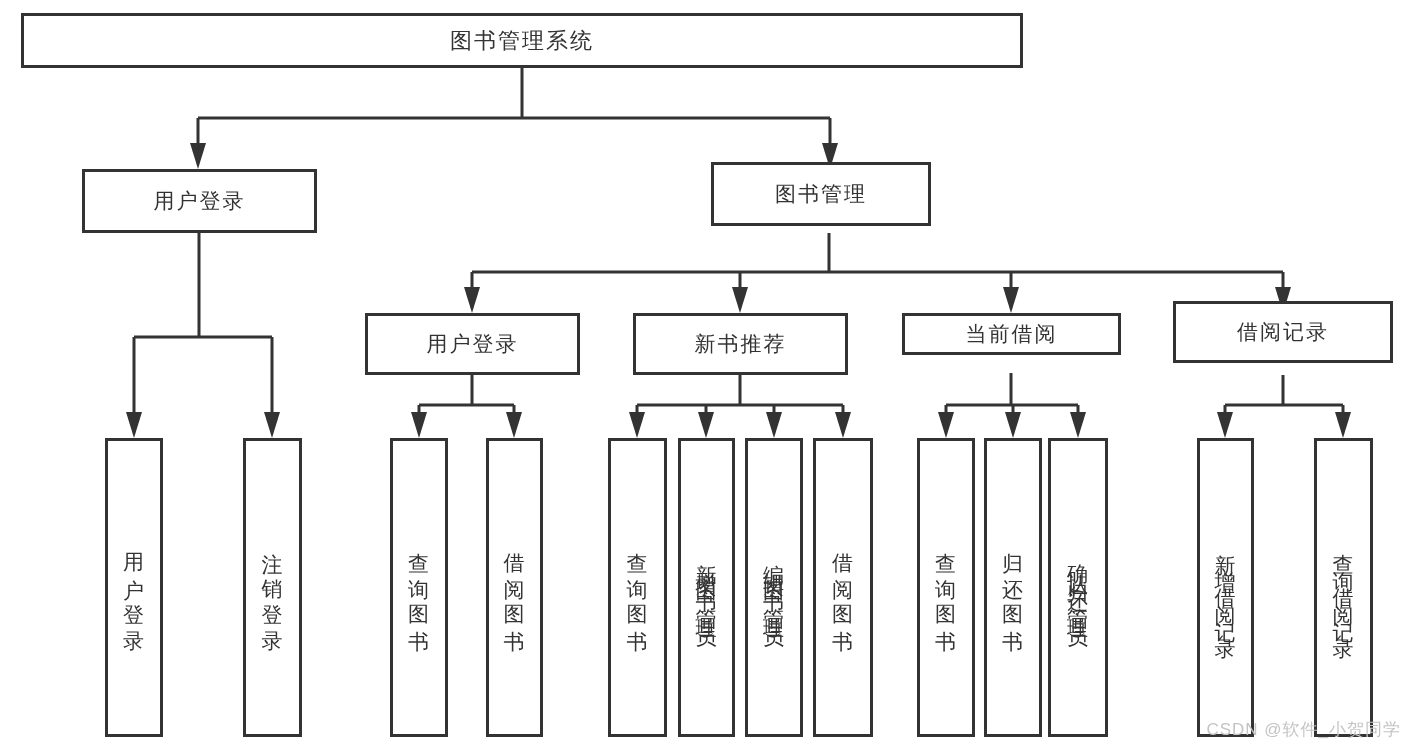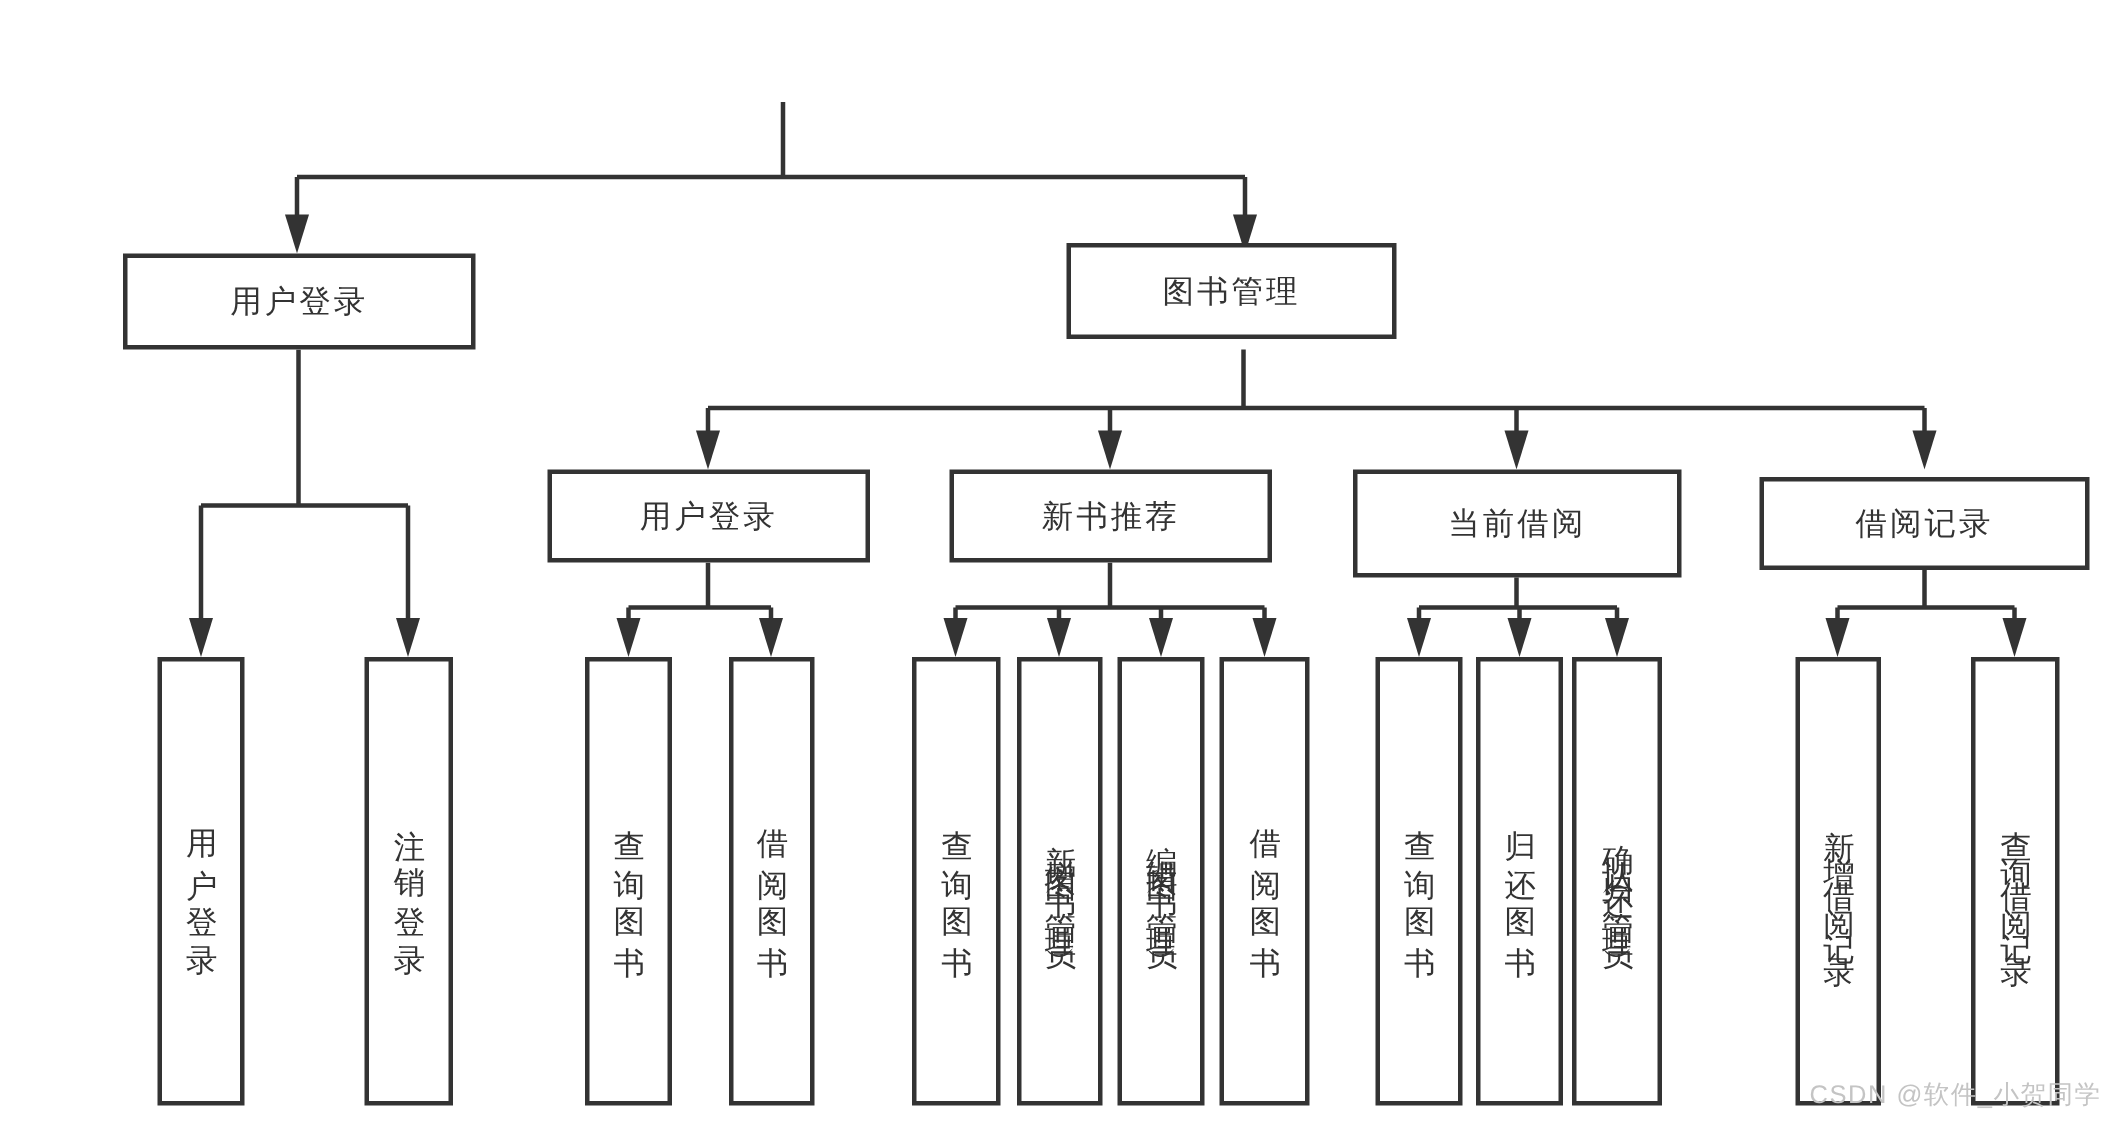--- a/index.html
+++ b/index.html
@@ -87,38 +87,41 @@
       <polygon points="774,438 766,412 782,412"></polygon>
       <polygon points="843,438 835,412 851,412"></polygon>
       <polygon points="946,438 938,412 954,412"></polygon>
       <polygon points="1013,438 1005,412 1021,412"></polygon>
       <polygon points="1078,438 1070,412 1086,412"></polygon>
       <polygon points="1225,438 1217,412 1233,412"></polygon>
       <polygon points="1343,438 1335,412 1351,412"></polygon>
     </g>
   </svg>
 
+  <div class="node hbox root-box" style="left:21px;top:13px;width:1002px;height:55px">
+    <span>图书管理系统</span>
+  </div>
 
   <div class="node hbox" style="left:82px;top:169px;width:235px;height:64px">
     <span>用户登录</span>
   </div>
   <div class="node hbox" style="left:711px;top:162px;width:220px;height:64px">
     <span>图书管理</span>
   </div>
 
   <div class="node hbox" style="left:365px;top:313px;width:215px;height:62px">
     <span>用户登录</span>
   </div>
   <div class="node hbox" style="left:633px;top:313px;width:215px;height:62px">
     <span>新书推荐</span>
   </div>
-  <div class="node hbox" style="left:902px;top:313px;width:219px;height:72px">
+  <div class="node hbox" style="left:902px;top:313px;width:219px;height:42px">
     <span>当前借阅</span>
   </div>
-  <div class="node hbox" style="left:1173px;top:318px;width:220px;height:62px">
+  <div class="node hbox" style="left:1173px;top:301px;width:220px;height:62px">
     <span>借阅记录</span>
   </div>
 
   <div class="node vbox" style="left:105px;top:438px;width:58px;height:299px">
     <span>用户登录</span>
   </div>
   <div class="node vbox" style="left:243px;top:438px;width:59px;height:299px">
     <span>注销登录</span>
   </div>
 

